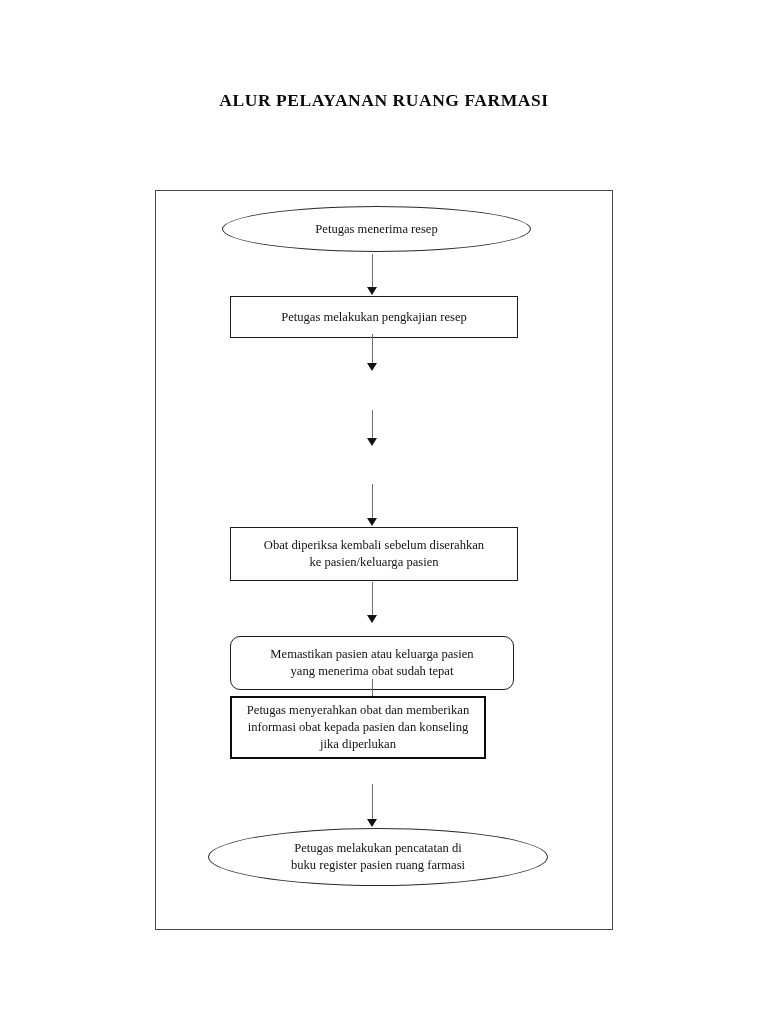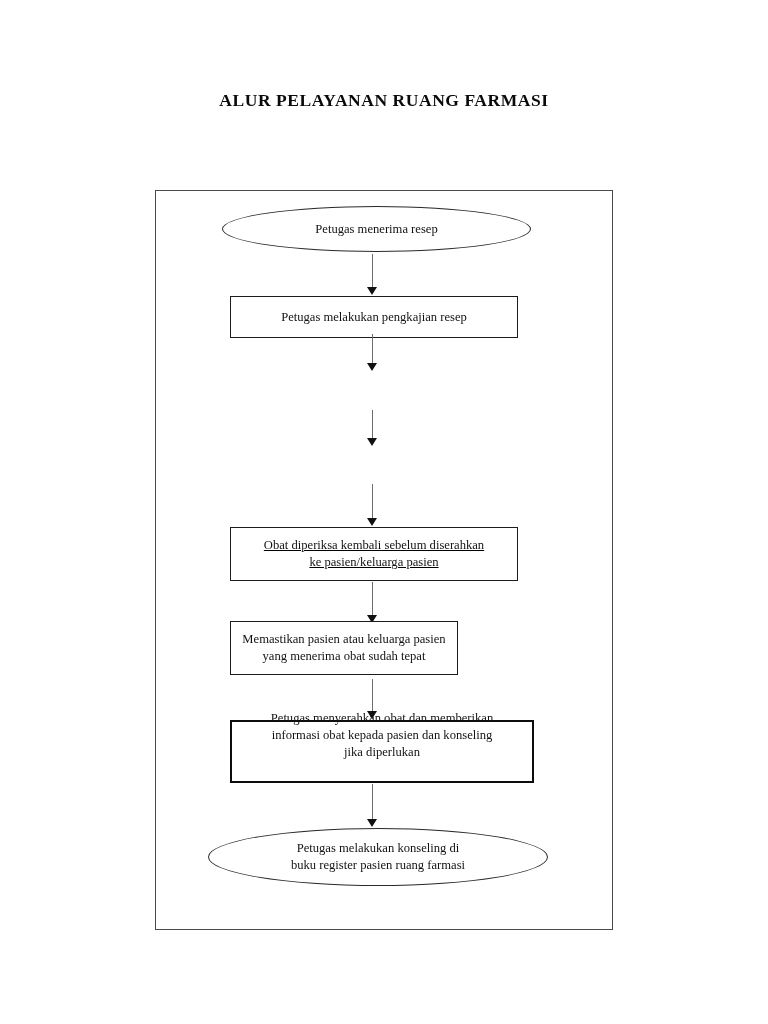--- a/index.html
+++ b/index.html
@@ -144,50 +144,50 @@
       <div class="shaft" style="height:29px;"></div>
       <div class="head" style="top:28px;"></div>
     </div>
 
 
     <div class="connector" style="left:210px; top:293px; height:43px;">
       <div class="shaft" style="height:35px;"></div>
       <div class="head" style="top:34px;"></div>
     </div>
 
-    <div class="proc-box" style="left:74px; top:336px; width:288px; height:54px;text-decoration:underline;">
+    <div class="proc-box" style="left:74px; top:336px; width:288px; height:54px;">
       <span class="node-text">Obat diperiksa kembali sebelum diserahkan
 ke pasien/keluarga pasien</span>
     </div>
 
     <div class="connector" style="left:210px; top:391px; height:42px;">
       <div class="shaft" style="height:34px;"></div>
       <div class="head" style="top:33px;"></div>
     </div>
 
-    <div class="proc-box" style="left:74px; top:430px; width:228px; height:54px;">
+    <div class="proc-box" style="left:74px; top:445px; width:284px; height:54px;border-radius:10px;">
       <span class="node-text">Memastikan pasien atau keluarga pasien
 yang menerima  obat sudah tepat</span>
     </div>
 
     <div class="connector" style="left:210px; top:488px; height:41px;">
       <div class="shaft" style="height:33px;"></div>
       <div class="head" style="top:32px;"></div>
     </div>
 
-    <div class="proc-box heavy" style="left:74px; top:529px; width:304px; height:63px;align-items:flex-end;">
+    <div class="proc-box heavy" style="left:74px; top:505px; width:256px; height:63px;">
       <span class="node-text">Petugas menyerahkan obat dan memberikan
 informasi obat kepada pasien dan konseling
 jika diperlukan</span>
     </div>
 
     <div class="connector" style="left:210px; top:593px; height:44px;">
       <div class="shaft" style="height:36px;"></div>
       <div class="head" style="top:35px;"></div>
     </div>
 
     <div class="term-ellipse" style="left:52px; top:637px; width:340px; height:58px;">
-      <span class="node-text">Petugas melakukan konseling di
+      <span class="node-text">Petugas melakukan pencatatan di
 buku register pasien ruang farmasi</span>
     </div>
 
   </div>
 </div>
 
 </body></html>

